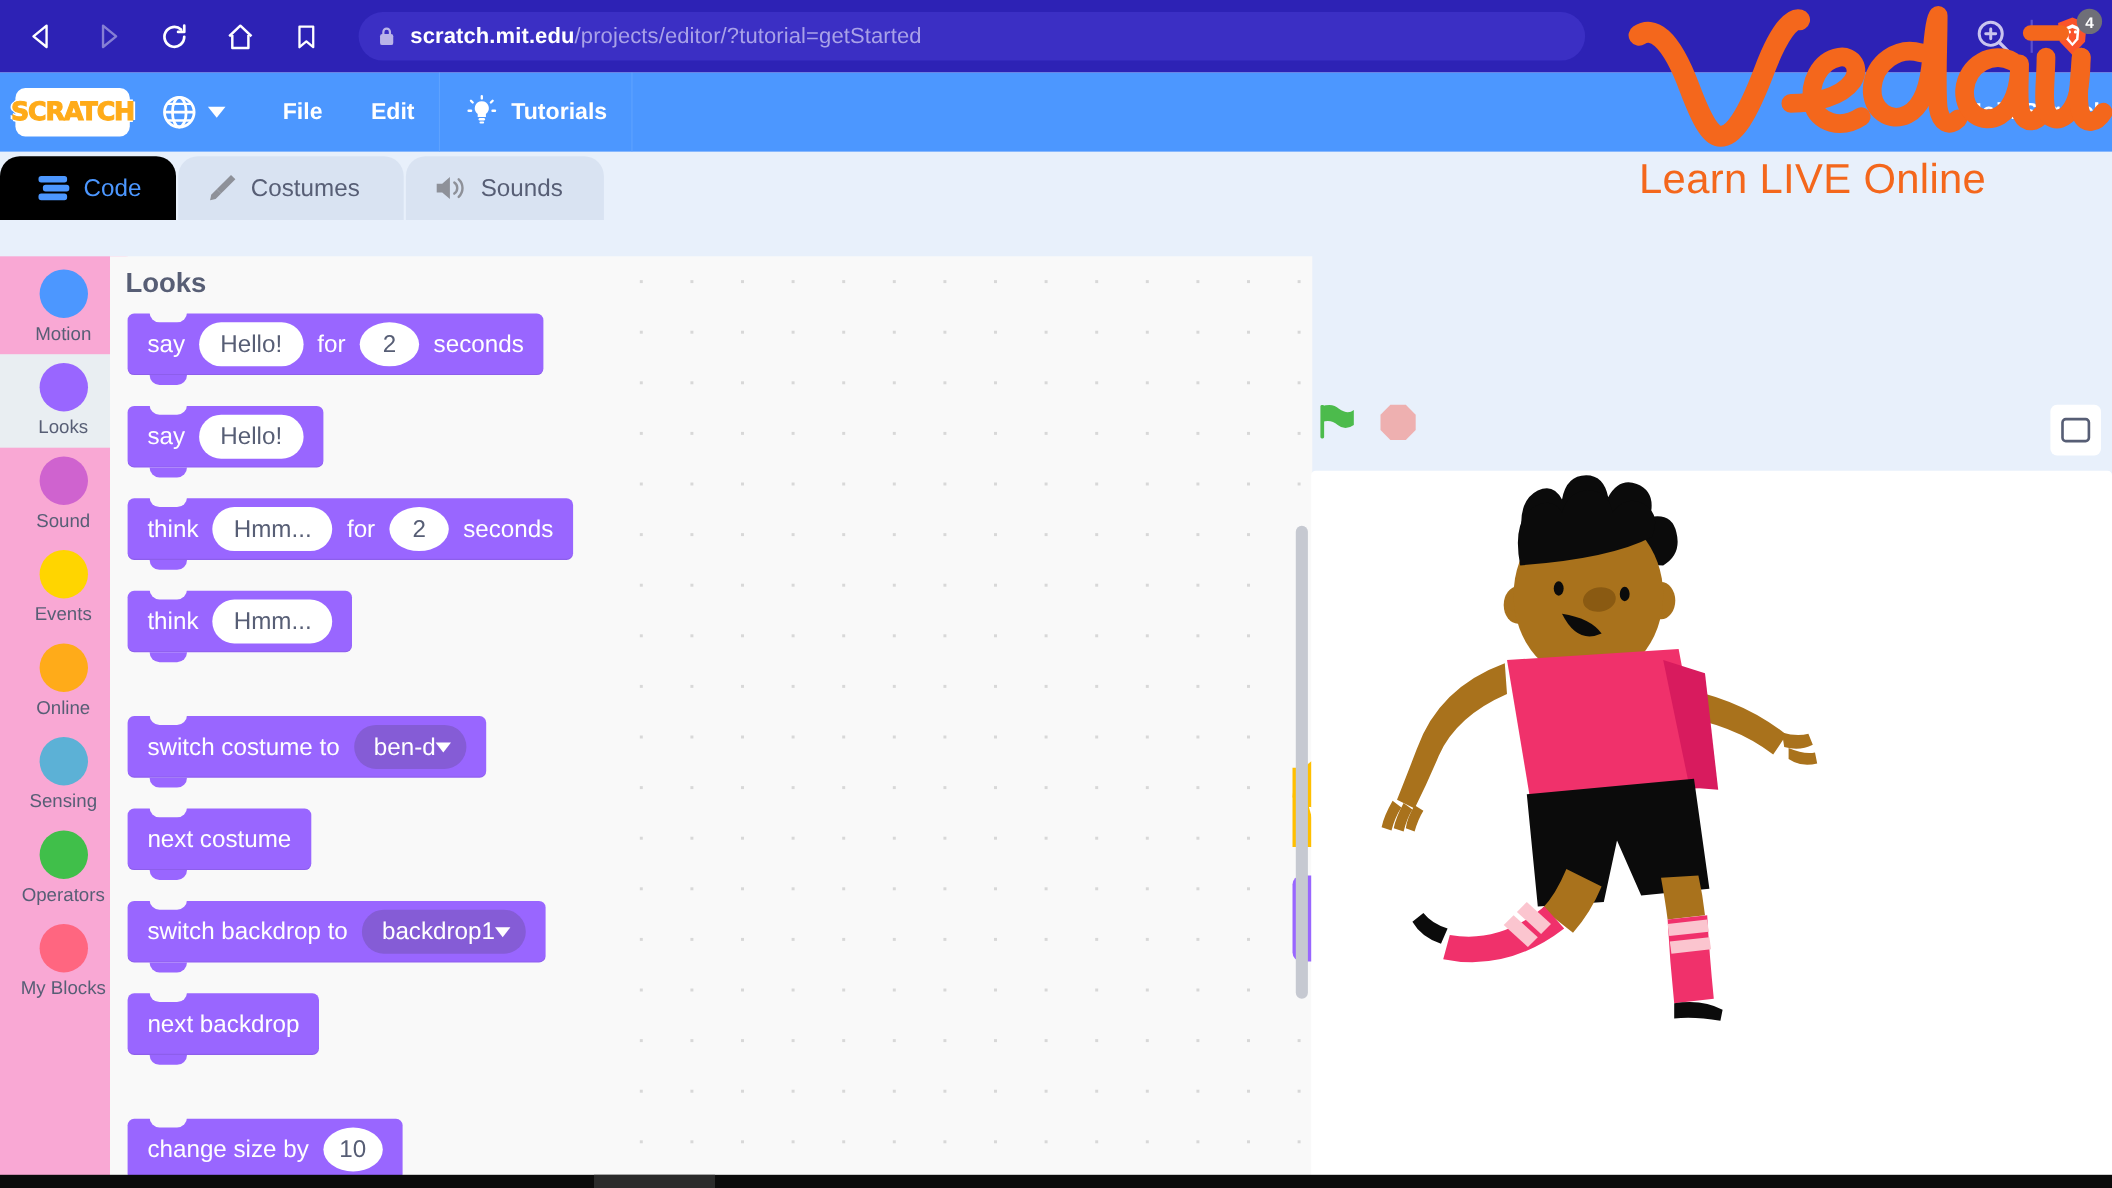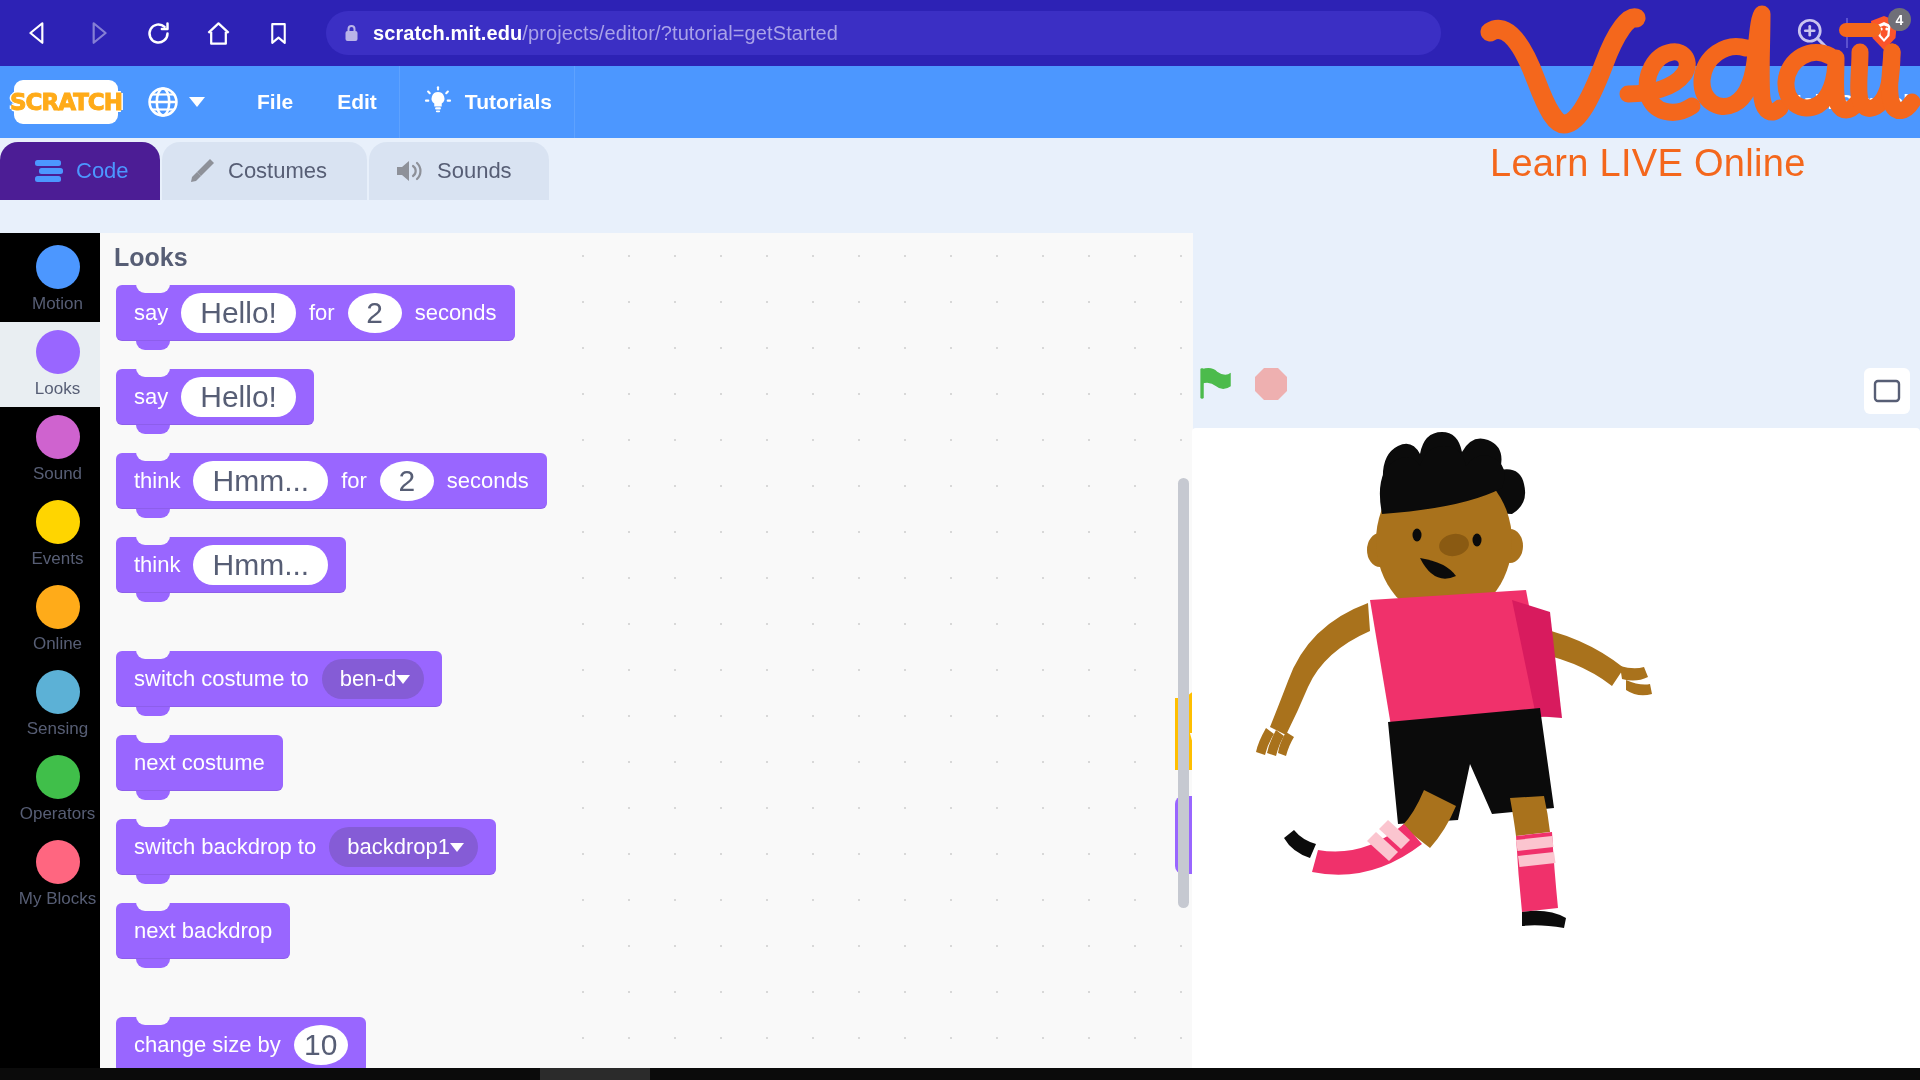--- a/index.html
+++ b/index.html
@@ -70,50 +70,50 @@
   .wm-tag{ position:absolute; left:12px; top:140px; font-size:38px; color:#F4671C;
            font-family:"Liberation Sans", sans-serif; letter-spacing:.3px; white-space:nowrap; }
 
   
   .tabrow{ position:absolute; left:0; top:138px; width:1920px; height:62px; background:#e8f0fb; }
   .tab{
     position:absolute; top:4px; height:58px; border-radius:18px 18px 0 0;
     background:#d9e3f2; display:flex; align-items:center; gap:12px;
     padding:0 26px; cursor:pointer; color:#575e75; font-size:22px;
   }
-  .tab.active{ background:#4c1d95; color:#4c97ff; }
+  .tab.active{ background:#000000; color:#4c97ff; }
   .tab svg{ flex:0 0 auto; }
 
   
   .main{ position:absolute; left:0; top:200px; width:1920px; height:880px; background:#e8f0fb; }
 
   
   .catcol{
-    position:absolute; left:0; top:33px; width:116px; bottom:0; background:#000000;
+    position:absolute; left:0; top:33px; width:116px; bottom:0; background:#f9a8d4;
     border-right:1px solid #e6eaef; padding-top:4px;
   }
   .cat{ height:85px; display:flex; flex-direction:column; align-items:center;
         justify-content:center; gap:5px; cursor:pointer; }
   .cat.sel{ background:#e9eef2; }
   .catdot{ width:44px;height:44px;border-radius:50%; }
   .catlbl{ font-size:17px; color:#575e75; }
 
   
   .palette{ position:absolute; left:100px; top:33px; width:460px; bottom:0;
             background:#f9f9f9; overflow:hidden; }
   .pal-title{ position:absolute; left:14px; top:10px; font-size:25px; font-weight:700; color:#575e75; }
   .blk{ position:absolute; color:#fff; font-size:22px; display:flex; align-items:center; }
   
   .looks-blk{ background:#9966ff; border-radius:6px; padding:0 18px; height:56px; gap:13px;
               box-shadow: inset 0 -1px 0 rgba(0,0,0,.08);}
   .looks-blk::before{ content:""; position:absolute; left:20px; top:-1px; width:34px;height:9px;
      background:#f9f9f9; border-radius:0 0 9px 9px; }
   .looks-blk::after{ content:""; position:absolute; left:20px; bottom:-9px; width:34px;height:9px;
      background:#9966ff; border-radius:0 0 9px 9px; }
-  .oval{ background:#fff; color:#575e75; border-radius:22px; padding:5px 19px; font-size:30px;
+  .oval{ background:#fff; color:#575e75; border-radius:22px; padding:5px 19px; font-size:22px;
          display:flex;align-items:center; height:40px;}
   .oval.num{ border-radius:50%/50%; padding:5px 0; width:54px; justify-content:center; }
   .drop{ background:#855cd6; color:#fff; border-radius:22px; padding:5px 14px 5px 18px; height:40px;
          display:flex;align-items:center;gap:0; font-size:22px; }
   .dcaret{ width:0;height:0;border-left:7px solid transparent;border-right:7px solid transparent;
            border-top:9px solid #fff; }
 
   
   .canvas{ position:absolute; left:560px; top:33px; right:727px; bottom:0; background:#f9f9f9;
            overflow:hidden;

